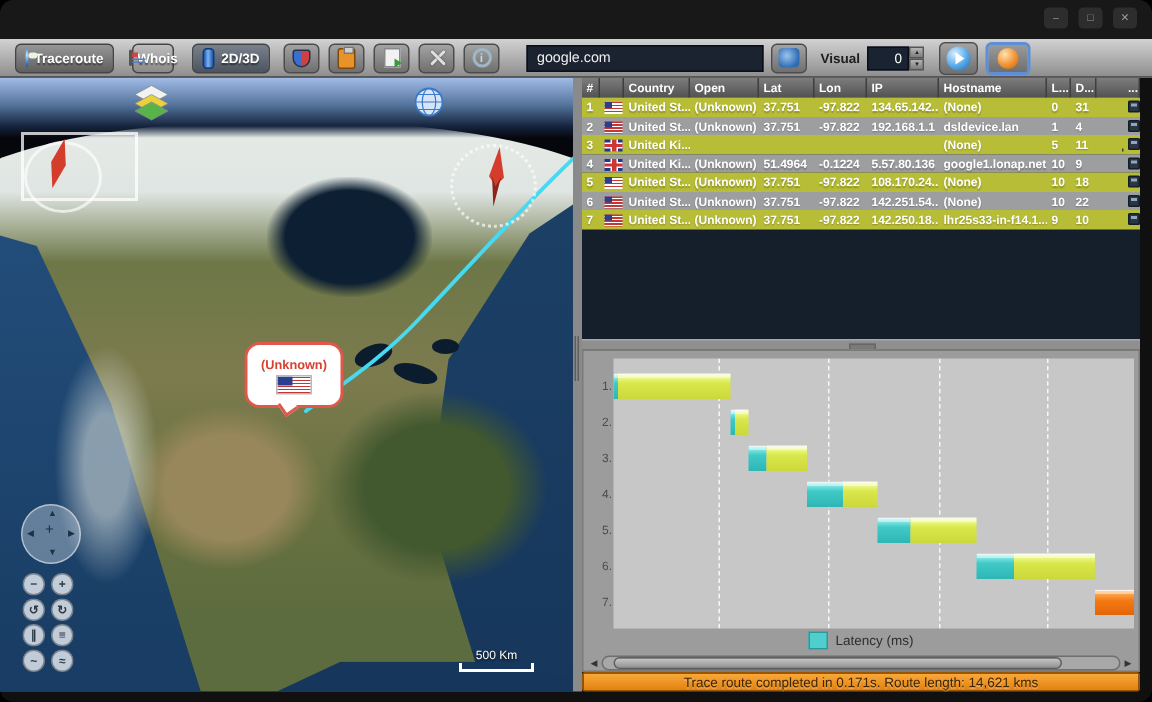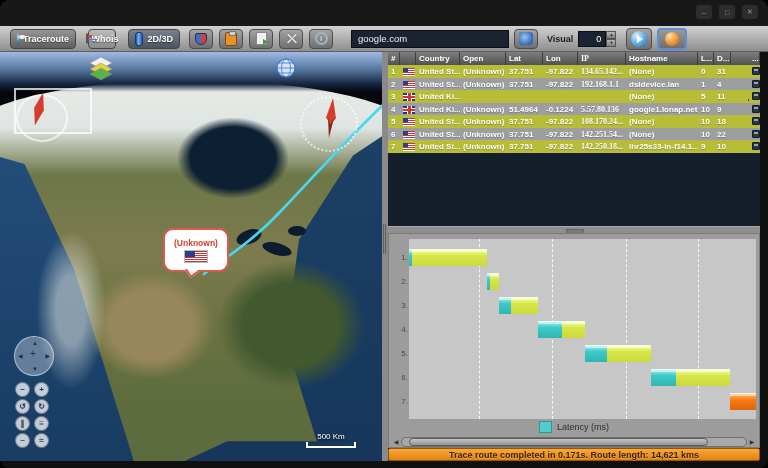--- a/index.html
+++ b/index.html
@@ -99,21 +99,21 @@
   
   .right{width:372px;display:flex;flex-direction:column;}
   .tablearea{height:174px;background:#141f2b;overflow:hidden;}
   .thead{display:flex;height:13px;background:linear-gradient(#7d7d7d,#525252);}
   .hcell{color:#fff;font-size:8px;font-weight:bold;padding:2px 0 0 3px;border-right:1px solid #3e3e3e;overflow:hidden;white-space:nowrap;}
   .trow{display:flex;height:12.5px;}
   .trow.odd{background:#b7bd36;}
   .trow.even{background:#9c9ea0;}
   .tcell{color:#fff;font-size:8px;font-weight:bold;padding:2px 0 0 3px;overflow:hidden;white-space:nowrap;text-shadow:0 1px 1px rgba(0,0,0,.25);}
   .c-num{width:12px;}.c-flag{width:16px;padding-top:2px;}.c-country{width:44px;}.c-town{width:46px;}
-  .c-lat{width:37px;}.c-lon{width:35px;}.c-ip{width:48px;font-family:Liberation Serif, serif;}.c-host{flex:1;}
+  .c-lat{width:37px;}.c-lon{width:35px;}.c-ip{width:48px;}.c-host{flex:1;}
   .c-l{width:16px;}.c-d{width:17px;}.c-di{width:18px;margin-top:47px;}.c-icon{width:11px;padding-top:2px;}
   .trow .flag{width:12px;height:8px;margin-top:1px;}
   .pcicon{display:inline-block;width:8px;height:8px;background:#2b3644;border:1px solid #141c26;border-radius:1px;position:relative;}
   .pcicon:after{content:"";position:absolute;left:1px;top:1px;width:4px;height:2px;background:#8fa6bd;}
   .hsplit{height:7px;background:#8f8f8f;position:relative;border-top:1px solid #a8a8a8;}
   .hsplit:after{content:"";position:absolute;left:178px;top:2px;width:16px;height:3px;background:#7a7a7a;border:1px solid #666;}
   
   .chartpanel{height:215px;background:#9c9c9c;position:relative;border:1px solid #7b7b7b;}
   .plot{position:absolute;left:20px;top:5px;right:3px;height:180px;background:#c7c7c7;overflow:hidden;}
   .gline{position:absolute;top:0;bottom:0;width:0;border-left:1px dashed rgba(255,255,255,.85);}
@@ -125,21 +125,21 @@
   .legend{position:absolute;left:0;right:0;top:187px;display:flex;align-items:center;justify-content:center;gap:5px;}
   .legswatch{width:13px;height:12px;background:#4ecfcd;border:1px solid #2a9a98;}
   .legend .leglabel{font-size:9px;color:#2e2e2e;}
   .hscroll{position:absolute;left:2px;right:2px;top:202px;height:11px;display:flex;align-items:center;}
   .harrow{width:10px;height:11px;font-size:6px;color:#333;display:flex;align-items:center;justify-content:center;}
   .htrack{flex:1;height:10px;border:1px solid #6f6f6f;border-radius:5px;background:#a8a8a8;position:relative;}
   .hthumb{position:absolute;left:2%;top:0;width:87%;height:8px;margin-top:0px;border:1px solid #5e5e5e;border-radius:5px;background:linear-gradient(#c6c6c6,#939393);}
   
   .statusbar{height:13px;background:linear-gradient(#f9a93c,#e2820e);border:1px solid #9a5503;border-radius:2px;
              display:flex;align-items:center;justify-content:center;}
-  .statusbar span{font-size:9px;font-weight:bold;color:#44260088;color:#3f2400;text-shadow:0 1px 0 rgba(255,255,255,.25);}
+  .statusbar span{font-size:9px;font-weight:normal;color:#44260088;color:#3f2400;text-shadow:0 1px 0 rgba(255,255,255,.25);}
 </style>
 </head>
 <body>
 
 <div class="window">
 
   <div class="titlebar">
     <div class="winbtns">
       <div class="winbtn">–</div>
       <div class="winbtn">□</div>

